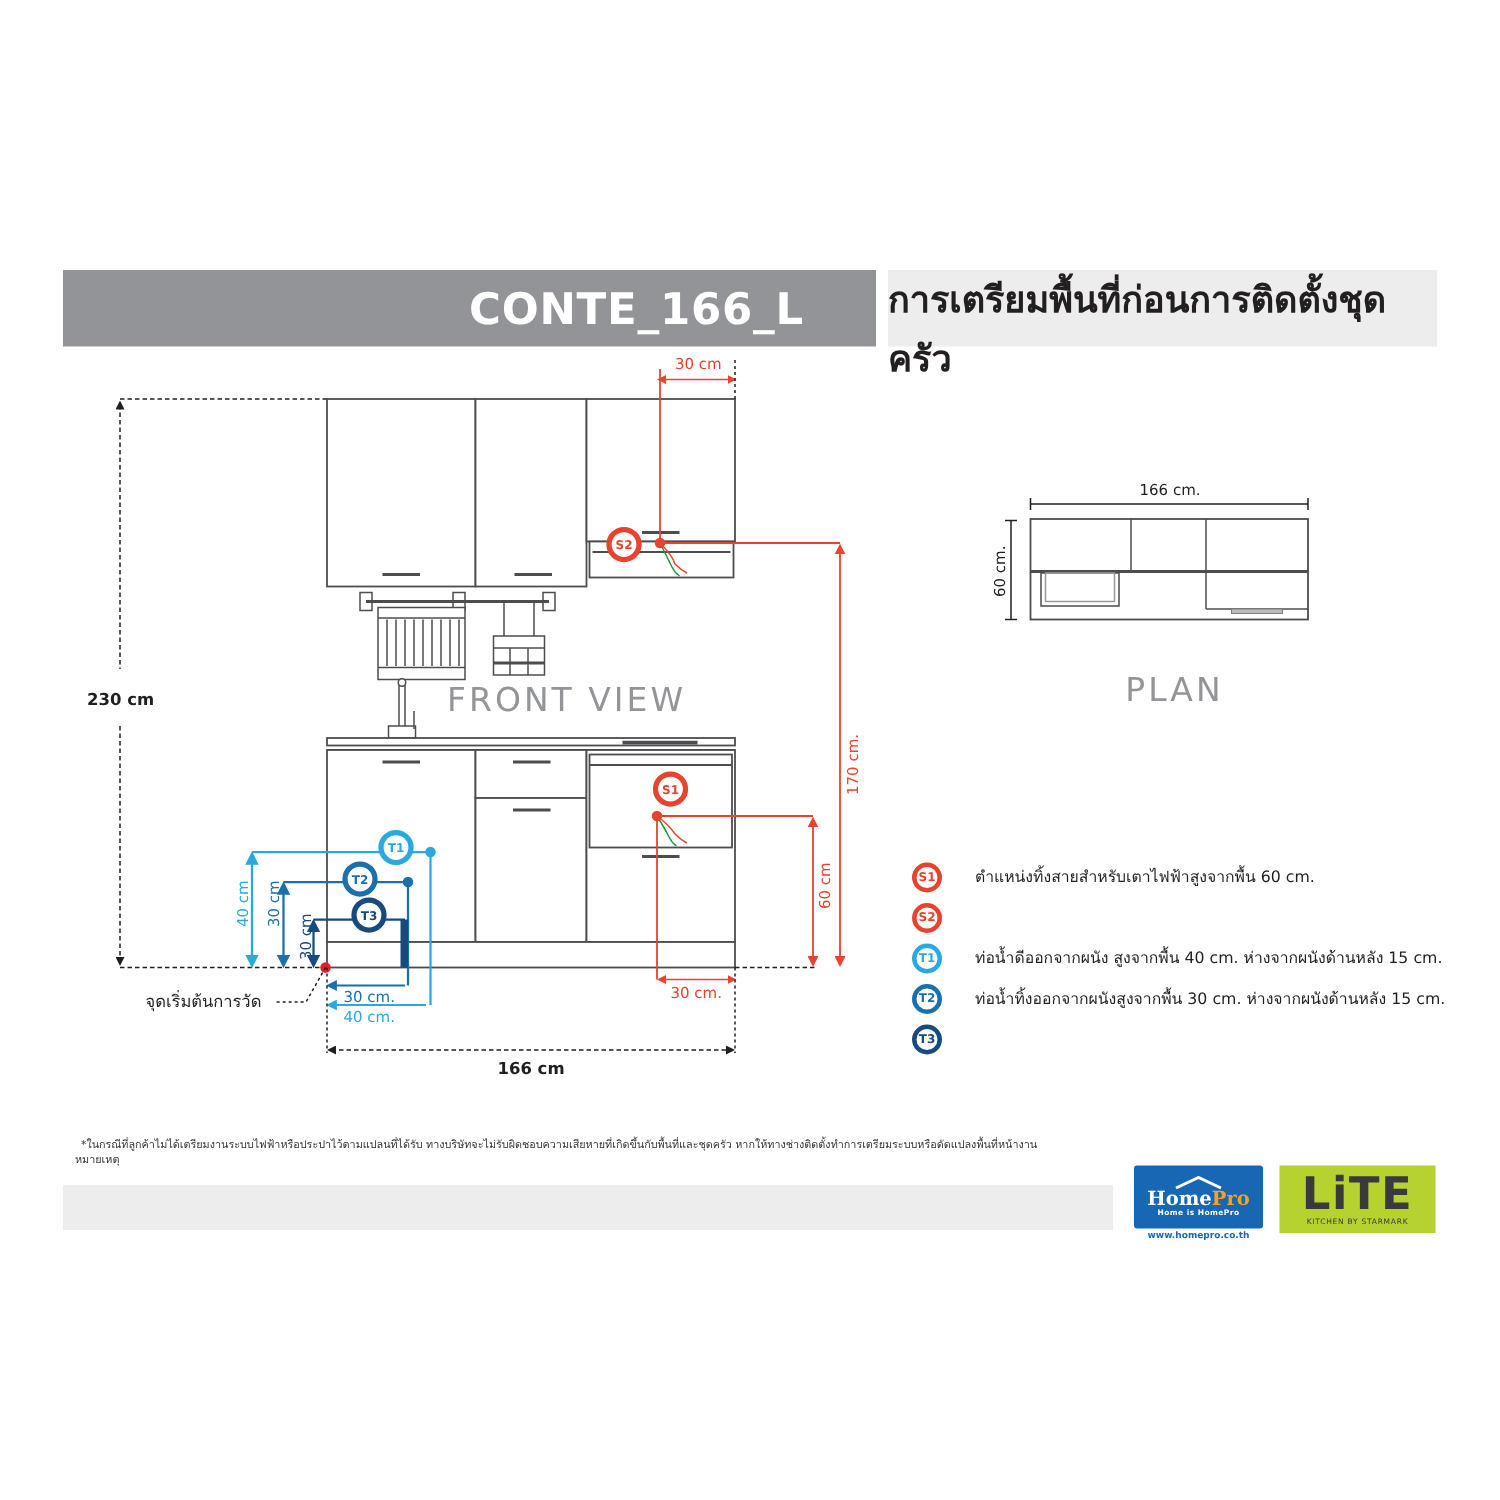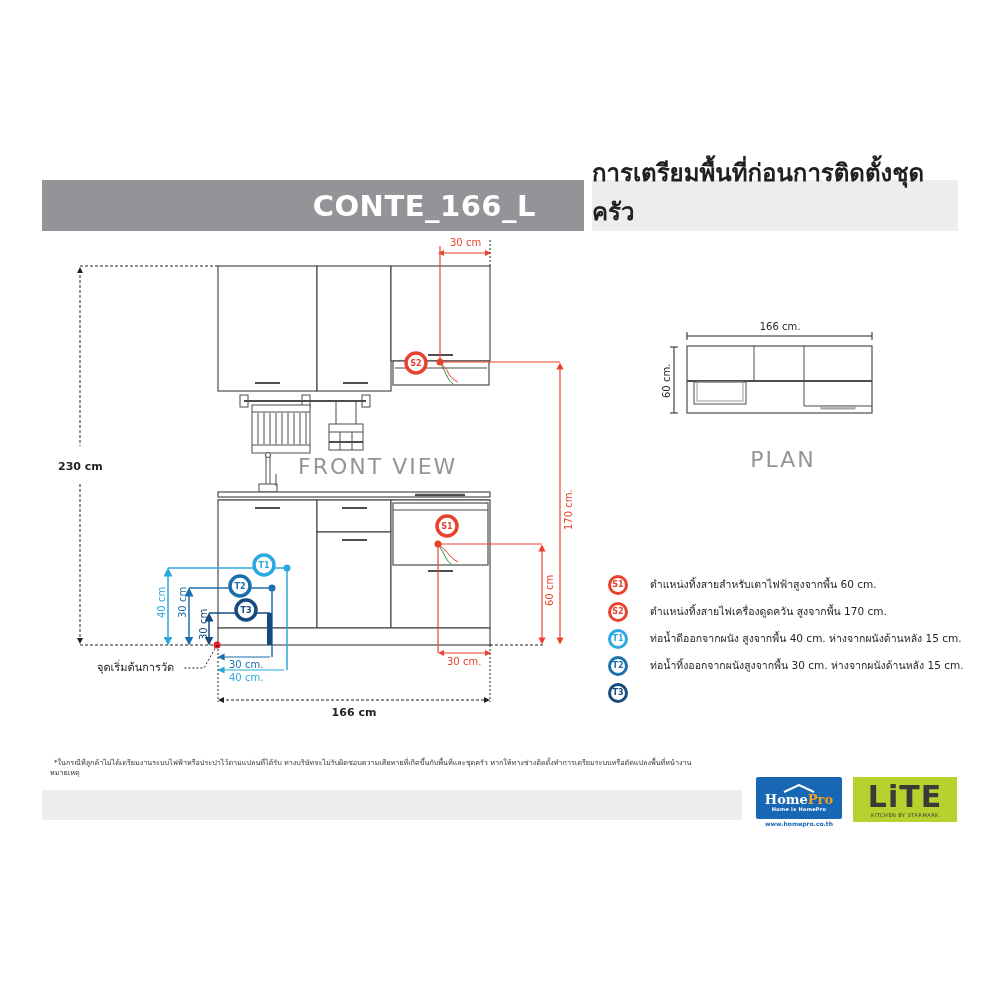--- a/index.html
+++ b/index.html
@@ -1,19 +1,19 @@
 <!DOCTYPE html>
 <html><head>
 <meta charset="utf-8">
 <style>
   html,body{margin:0;padding:0;background:#ffffff;}
   body{width:1000px;height:1000px;position:relative;overflow:hidden;font-family:"DejaVu Sans",sans-serif;}
   .abs{position:absolute;}
   .title-left{left:42px;top:180px;width:542px;height:51px;background:#929497;color:#fff;font-size:29px;font-weight:bold;display:flex;align-items:center;justify-content:flex-end;padding-right:48px;box-sizing:border-box;letter-spacing:0.5px;font-family:"DejaVu Sans",sans-serif;}
-  .title-right{left:592px;top:180px;width:366px;height:51px;background:#ededee;color:#231f20;font-size:24px;font-weight:bold;display:flex;align-items:flex-end;justify-content:center;font-family:"DejaVu Sans",sans-serif;}
+  .title-right{left:592px;top:180px;width:366px;height:51px;background:#ededee;color:#231f20;font-size:24px;font-weight:bold;display:flex;align-items:flex-start;justify-content:center;font-family:"DejaVu Sans",sans-serif;}
   svg text{font-family:"DejaVu Sans",sans-serif;}
   .legend{left:608px;top:571px;width:380px;}
   .legend-row{display:flex;align-items:center;height:27px;margin-bottom:0px;}
   .badge{width:20px;height:20px;border-radius:50%;border:3px solid;box-sizing:border-box;font-size:8px;font-weight:bold;display:flex;align-items:center;justify-content:center;margin-right:22px;flex-shrink:0;}
   .legend-text{font-size:10.5px;color:#231f20;white-space:nowrap;}
   .notes{left:50px;top:758px;width:560px;font-size:7.2px;color:#333;line-height:10px;}
   .notes div{white-space:nowrap;}
   .gray-band{left:42px;top:790px;width:700px;height:30px;background:#ededee;}
   .homepro{left:756px;top:777px;width:86px;height:42px;background:#1767b5;border-radius:2px;color:#fff;display:flex;flex-direction:column;align-items:center;justify-content:center;}
   .homepro-name{font-size:13px;font-weight:bold;font-family:"DejaVu Serif",serif;line-height:13px;margin-top:6px;}
@@ -224,21 +224,20 @@
   </g>
 </svg>
 
 <div class="abs legend">
   <div class="legend-row">
     <span class="badge" style="border-color:#e8432e;color:#e8432e">S1</span>
     <span class="legend-text">ตำแหน่งทิ้งสายสำหรับเตาไฟฟ้าสูงจากพื้น 60 cm.</span>
   </div>
   <div class="legend-row">
     <span class="badge" style="border-color:#e8432e;color:#e8432e">S2</span>
-    <span class="legend-text">ตำแหน่งทิ้งสายไฟเครื่องดูดควัน สูงจากพื้น 170 cm.</span>
   </div>
   <div class="legend-row">
     <span class="badge" style="border-color:#29a9e0;color:#29a9e0">T1</span>
     <span class="legend-text">ท่อน้ำดีออกจากผนัง สูงจากพื้น 40 cm. ห่างจากผนังด้านหลัง 15 cm.</span>
   </div>
   <div class="legend-row">
     <span class="badge" style="border-color:#1c6fad;color:#1c6fad">T2</span>
     <span class="legend-text">ท่อน้ำทิ้งออกจากผนังสูงจากพื้น 30 cm. ห่างจากผนังด้านหลัง 15 cm.</span>
   </div>
   <div class="legend-row">

